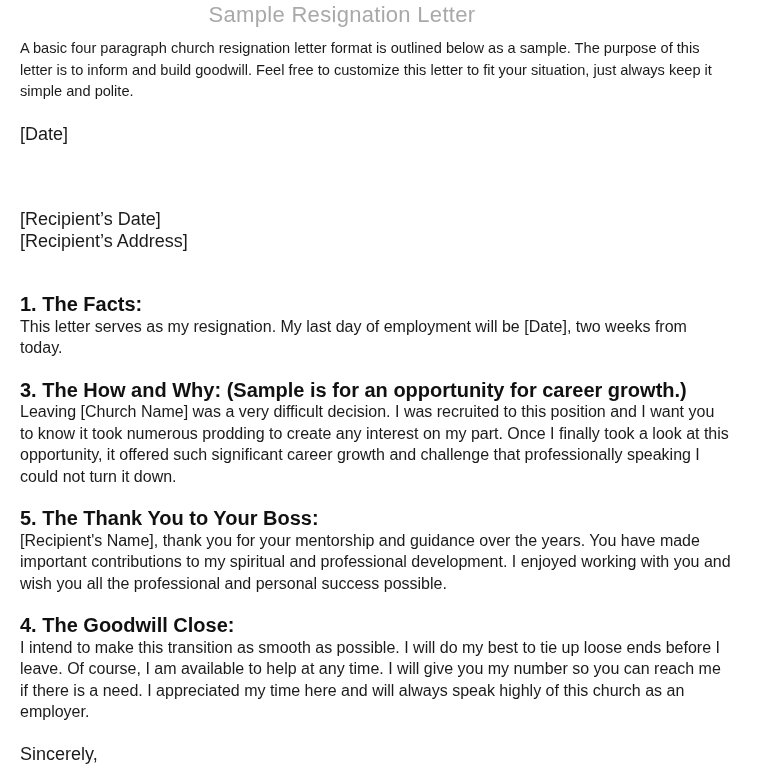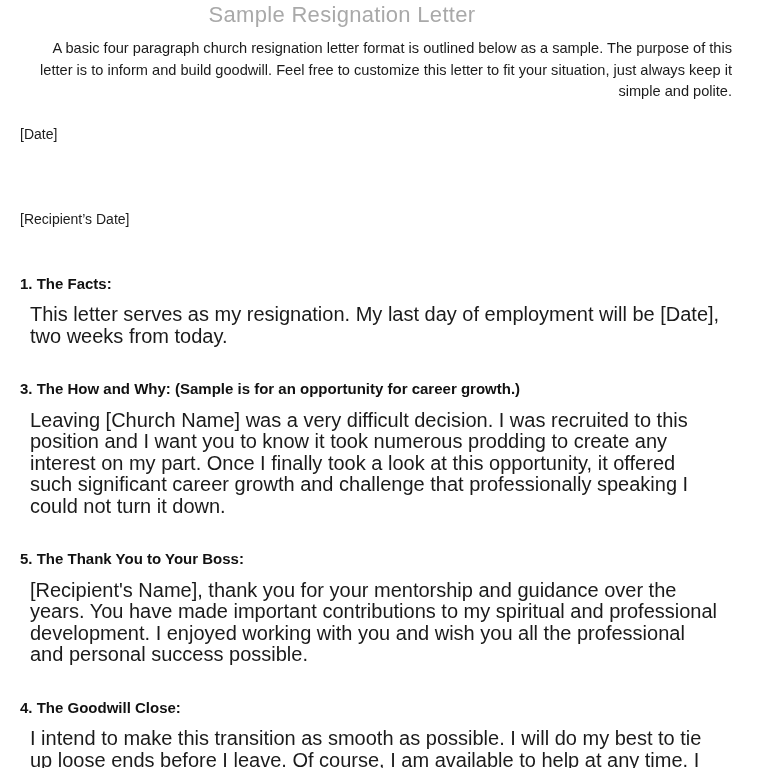--- a/index.html
+++ b/index.html
@@ -45,49 +45,49 @@
     top: 38px;
     left: 20px;
     width: 712px;
   }
 
   p.para {
     margin: 0;
     font-size: 14.6px;
     line-height: 21.5px;
     color: #1b1b1b;
-    text-align: right;
+    text-align: left;
   }
 
   .intro { margin-bottom: 0; }
 
   .spacer-1 { height: 21px; }
   .spacer-2 { height: 64px; }
   .spacer-small { height: 21px; }
   .spacer-sig { height: 62px; }
 
   .addr-line {
     margin: 0;
-    font-size: 14px;
+    font-size: 18px;
     line-height: 21.5px;
   }
 
   .section { margin: 0; }
 
   .section-heading {
     margin: 0;
-    font-size: 15px;
+    font-size: 20px;
     line-height: 21.5px;
     font-weight: bold;
     color: #111111;
   }
 
   .section-body {
-    margin: 10px;
-    font-size: 20px;
+    margin: 0;
+    font-size: 16px;
     line-height: 21.5px;
   }
 
   .gap-between-sections { height: 21px; }
 </style>
 </head>
 <body>
 
 <div class="page">
 
@@ -98,20 +98,21 @@
     <p class="para intro">A basic four paragraph church resignation letter format is outlined below as a sample. The purpose of this letter is to inform and build goodwill. Feel free to customize this letter to fit your situation, just always keep it simple and polite.</p>
 
     <div class="spacer-1"></div>
 
     <p class="addr-line">[Date]</p>
 
     <div class="spacer-2"></div>
 
     <p class="addr-line">[Recipient’s Date]</p>
 
+    <p class="addr-line">[Recipient’s Address]</p>
 
     <div class="spacer-small"></div>
 
 
     <div class="spacer-small"></div>
 
     <div class="section">
       <p class="section-heading">1. The Facts:</p>
       <p class="section-body">This letter serves as my resignation. My last day of employment will be [Date], two weeks from today.</p>
     </div>

